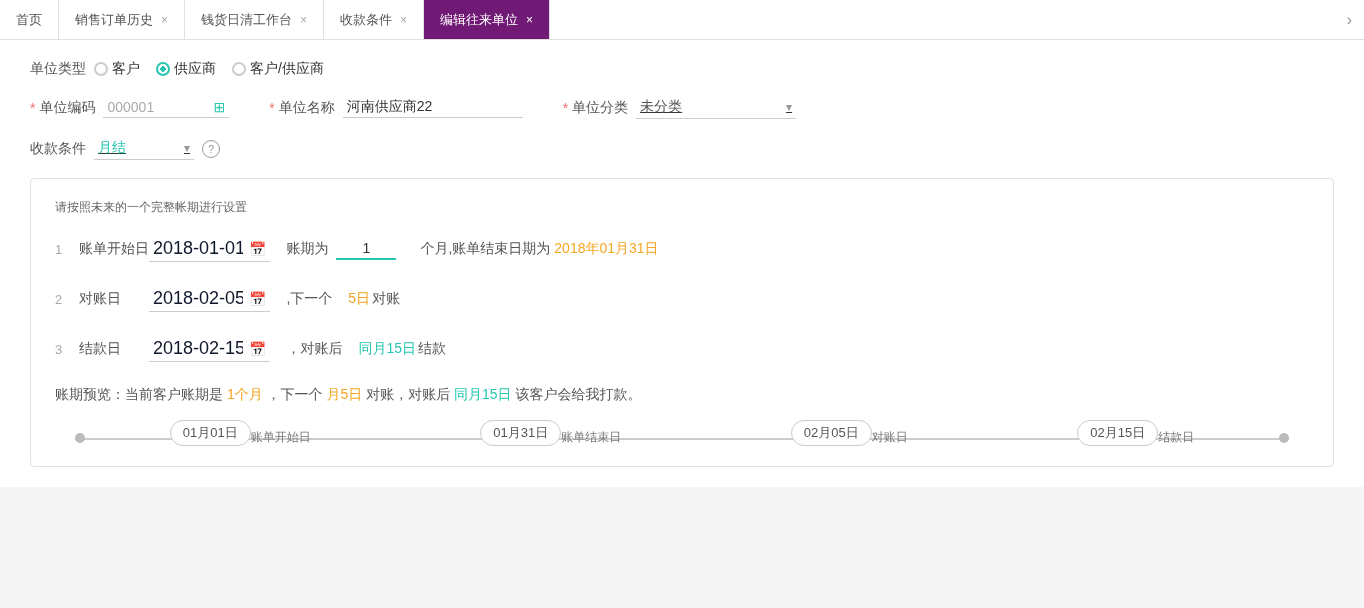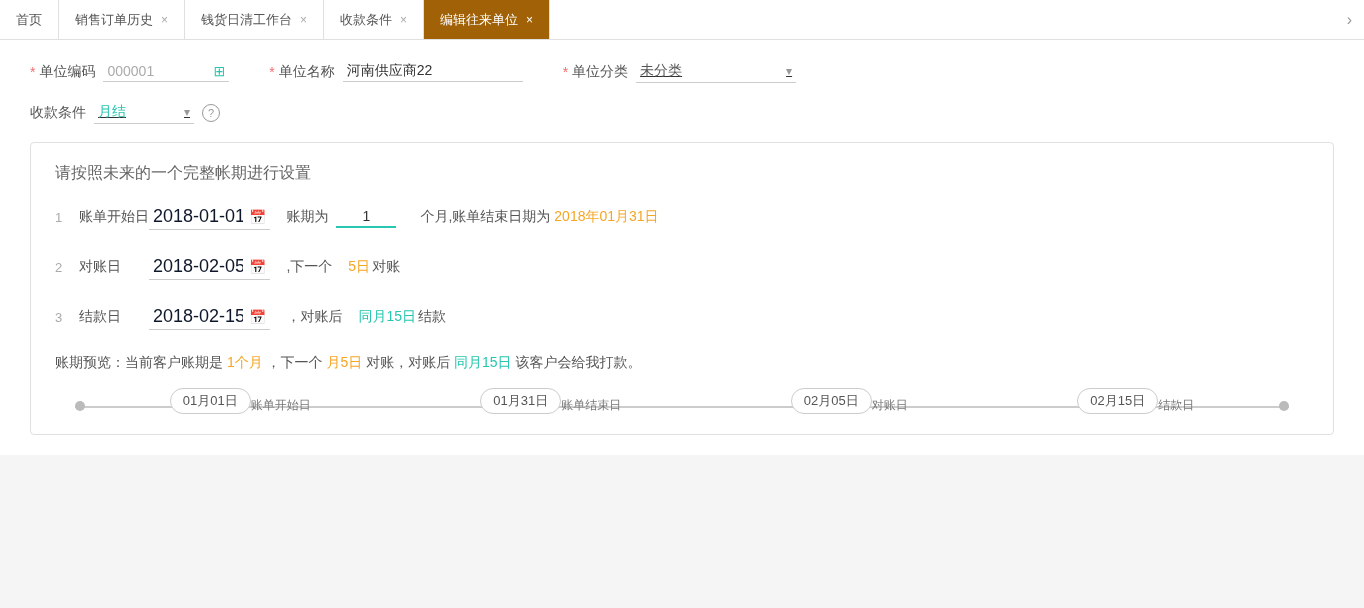--- a/index.html
+++ b/index.html
@@ -21,21 +21,21 @@
       height: 100%;
       cursor: pointer;
       border-right: 1px solid #e0e0e0;
       font-size: 13px;
       color: #555;
       background: #fff;
       white-space: nowrap;
     }
     .tab:first-child { border-left: none; }
     .tab.active {
-      background: #a16207;
+      background: #701a75;
       color: #fff;
     }
     .tab .close-btn {
       margin-left: 8px;
       font-size: 12px;
       color: #aaa;
       cursor: pointer;
     }
     .tab.active .close-btn { color: #fff; }
     .tab-more {
@@ -153,21 +153,21 @@
 
     
     .panel {
       border: 1px solid #e0e0e0;
       border-radius: 4px;
       padding: 20px 24px;
       margin-top: 8px;
     }
     .panel-hint {
       color: #666;
-      font-size: 16px;
+      font-size: 12px;
       margin-bottom: 20px;
     }
 
     
     .setting-row {
       display: flex;
       align-items: center;
       margin-bottom: 24px;
       position: relative;
     }
@@ -298,20 +298,39 @@
   </div>
   <div class="tab active">
     <span>编辑往来单位</span>
     <span class="close-btn">×</span>
   </div>
   <div class="tab-more">›</div>
 </div>
 
 <div class="main-content">
 
+  <div class="form-row">
+    <div class="form-group">
+      <span class="form-label">单位类型</span>
+      <div class="radio-group">
+        <label class="radio-item">
+          <span class="radio-circle"></span>
+          <span>客户</span>
+        </label>
+        <label class="radio-item">
+          <span class="radio-circle checked"></span>
+          <span>供应商</span>
+        </label>
+        <label class="radio-item">
+          <span class="radio-circle"></span>
+          <span>客户/供应商</span>
+        </label>
+      </div>
+    </div>
+  </div>
 
   <div class="form-row">
     <div class="form-group">
       <span class="required-star">*</span>
       <span class="form-label">单位编码</span>
       <div class="input-with-icon">
         <input type="text" value="000001" style="width: 80px; color: rgb(170, 170, 170);">
         <span class="input-icon">⊞</span>
       </div>
     </div>

